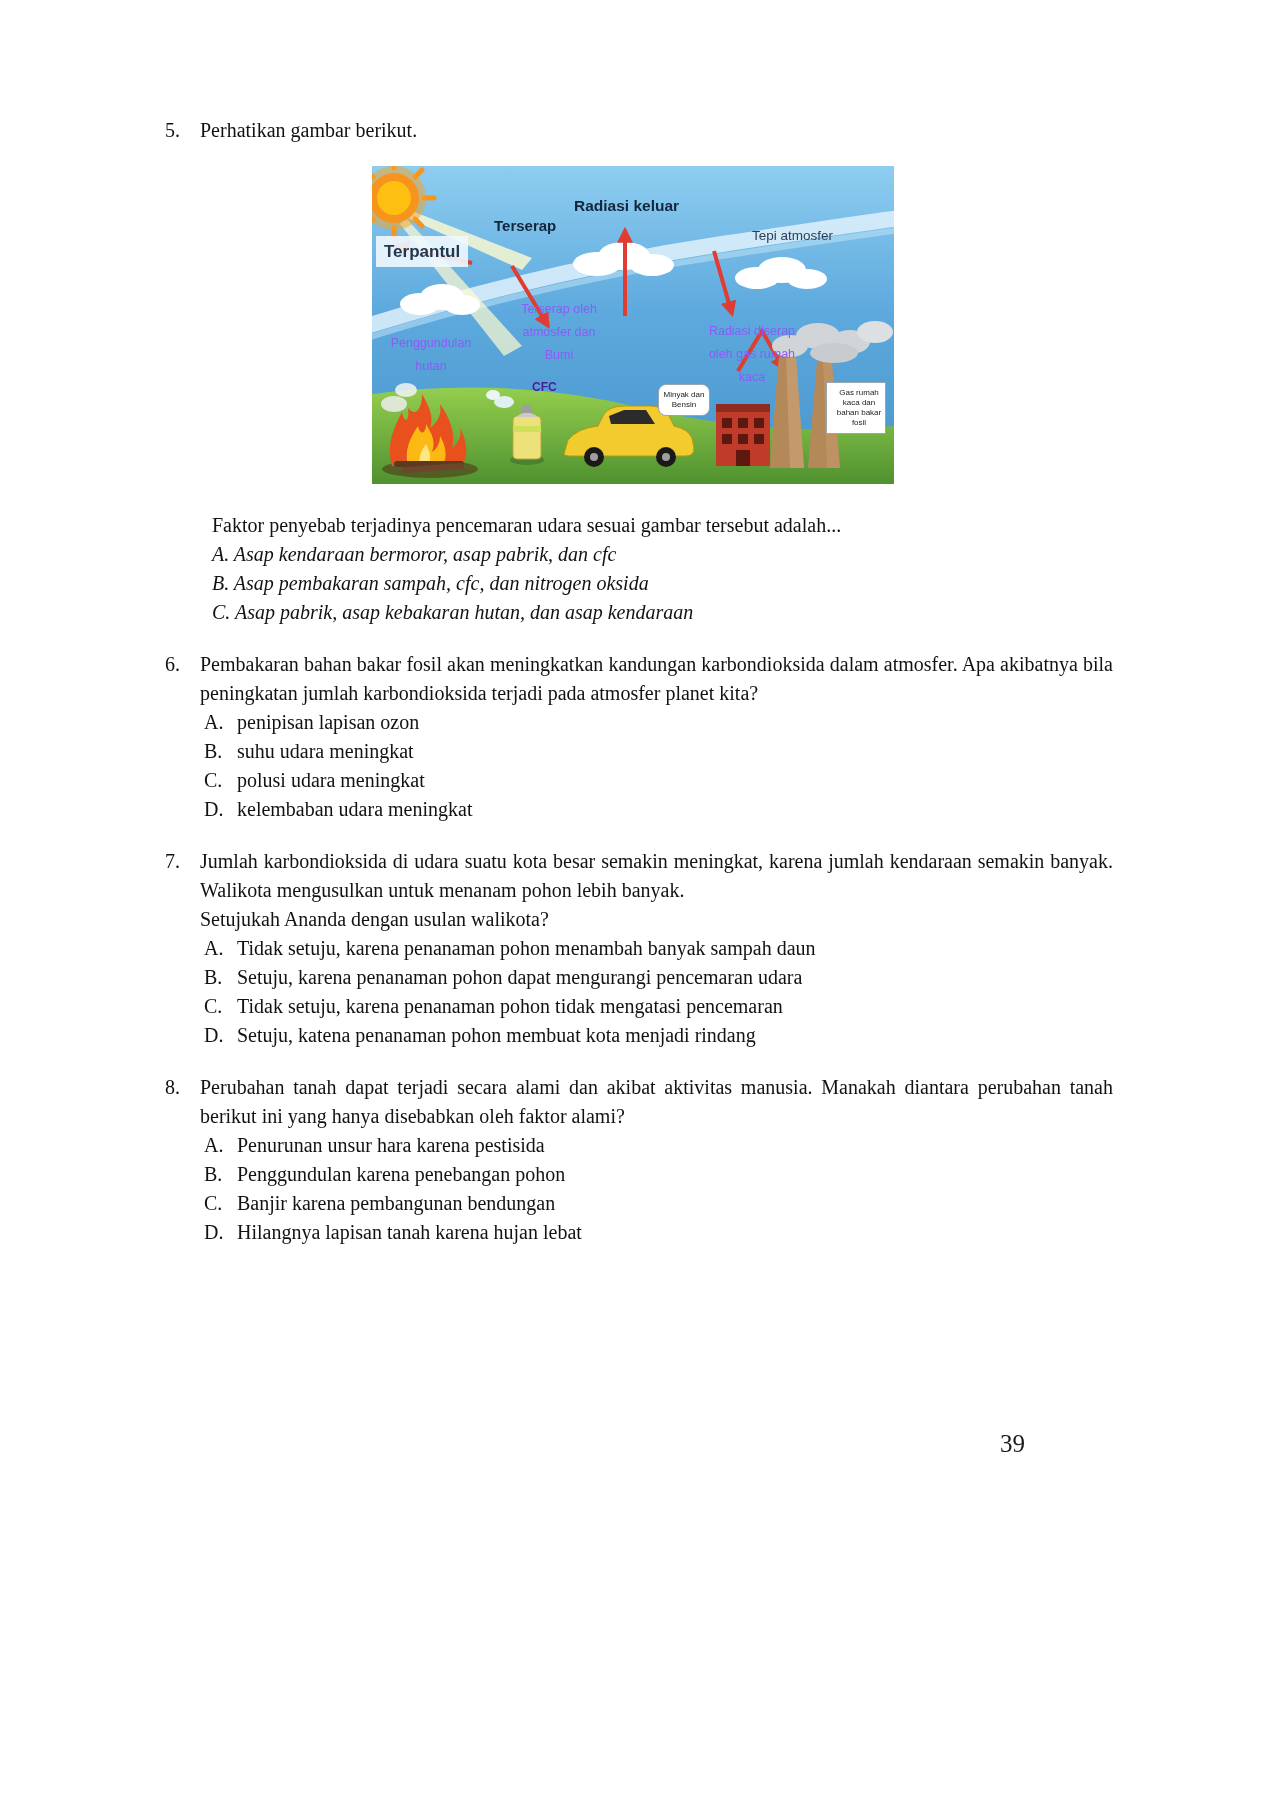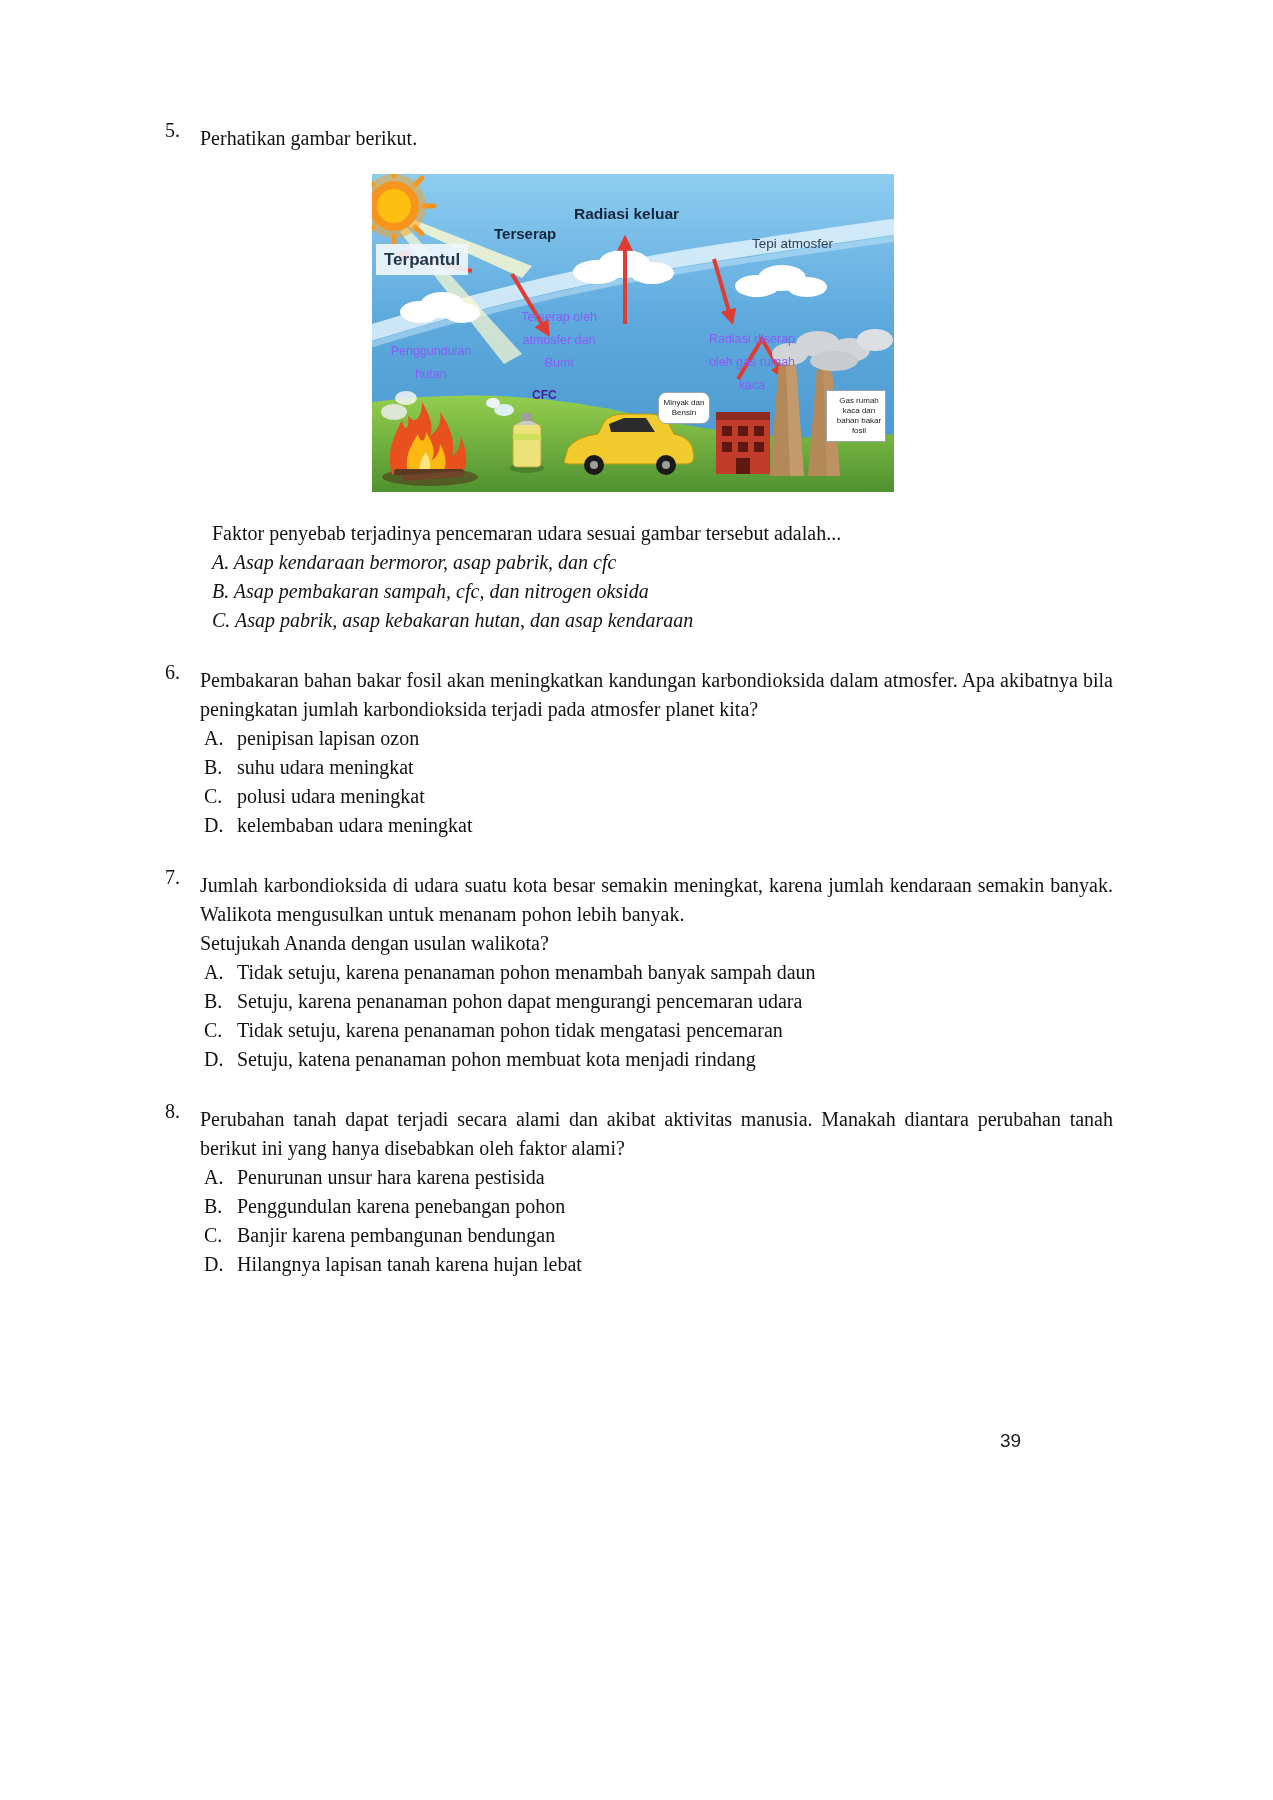--- a/index.html
+++ b/index.html
@@ -6,21 +6,21 @@
   html,body { background:#ffffff; }
   body {
     width:1273px; height:1800px; position:relative;
     font-family:"Liberation Serif", serif; color:#121212;
   }
   .page { position:relative; width:1273px; height:1800px; padding:116px 160px 0 165px; }
 
   .question { display:flex; margin-top:23px; font-size:20px; line-height:29px; }
   .question.first { margin-top:0; }
   .qnum { width:35px; flex:none; }
-  .qbody { flex:1; min-width:0;margin-top:8px; }
+  .qbody { flex:1; min-width:0; }
   .qtext { text-align:justify; }
 
   .opts5 { margin-left:12px;font-style:italic; }
   .prompt5 { margin-left:12px; margin-top:27px; }
   .opt { display:flex; margin-left:4px; }
   .optletter { width:33px; flex:none; }
   .opttext { flex:1; }
 
   
   .diagram {
@@ -41,22 +41,22 @@
   .lbl-radiasi-diserap { left:328px; top:154px; width:104px; }
   .lbl-cfc { left:160px; top:207px; font-size:12px; color:#4c1d95; }
   .dbox {
     position:absolute; background:#ffffff; border:1px solid #98A4AE;
     display:flex; align-items:center; justify-content:center; text-align:center;
     font-size:8px; line-height:10px; color:#222; padding:2px;
   }
   .box-minyak { left:286px; top:218px; width:52px; height:32px;border-radius:8px; }
   .box-gas { left:454px; top:216px; width:60px; height:52px;padding-left:8px; }
 
-  .pagenum { position:absolute; left:1000px; top:1430px; font-size:19px;
-             font-family:Liberation Sans, sans-serif; color:#1a1a1a; }
+  .pagenum { position:absolute; left:1000px; top:1430px; font-size:25px;
+             font-family:Liberation Serif, serif; color:#1a1a1a; }
 </style>
 </head>
 <body>
 
 <div class="page">
 
   <div class="question first">
     <div class="qnum">5.</div>
     <div class="qbody">
       <div class="qline">Perhatikan gambar berikut.</div>

